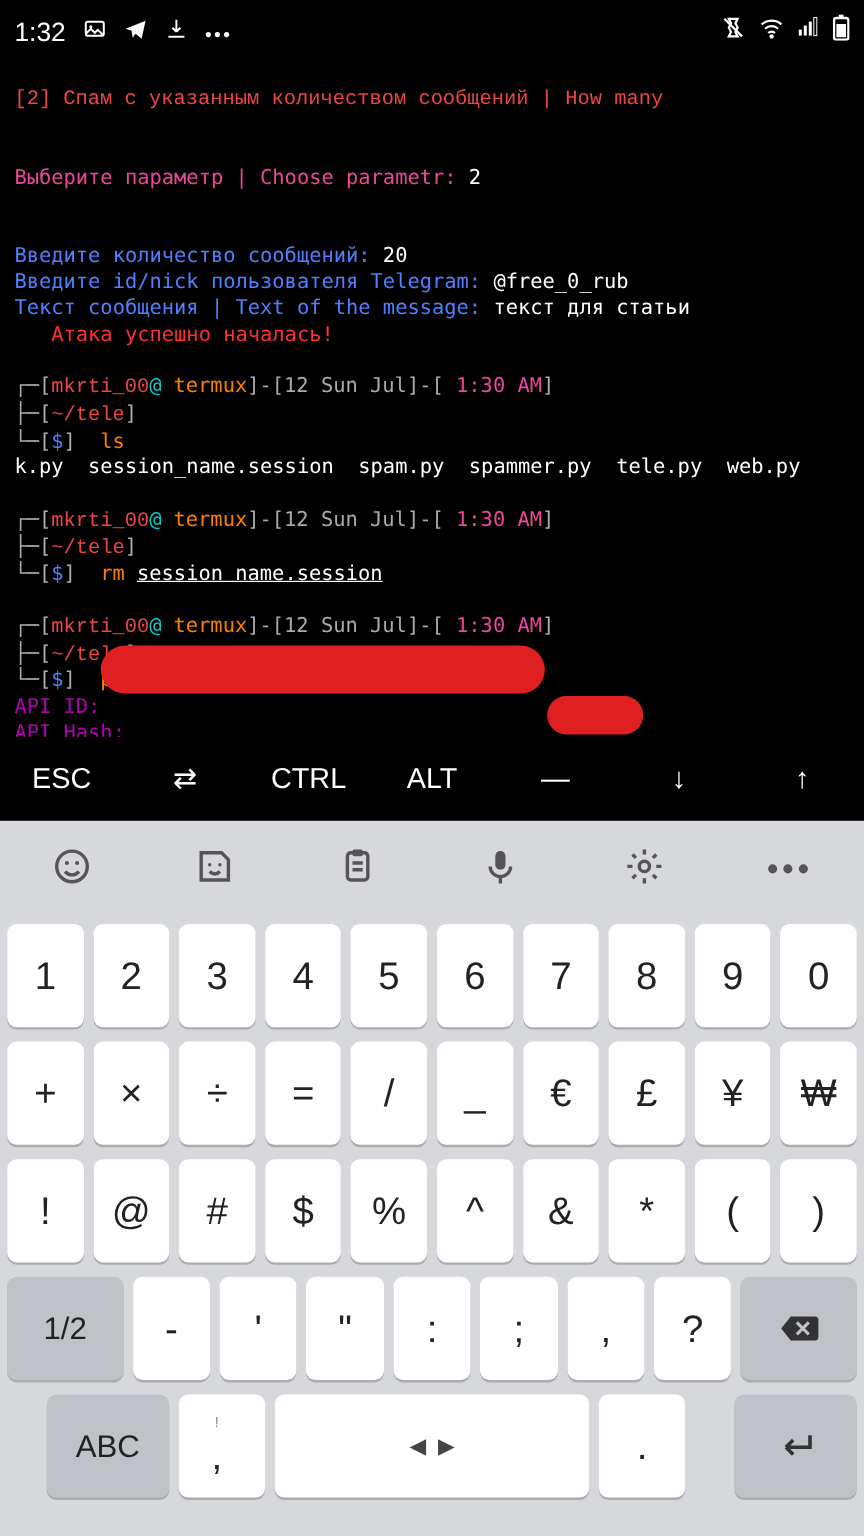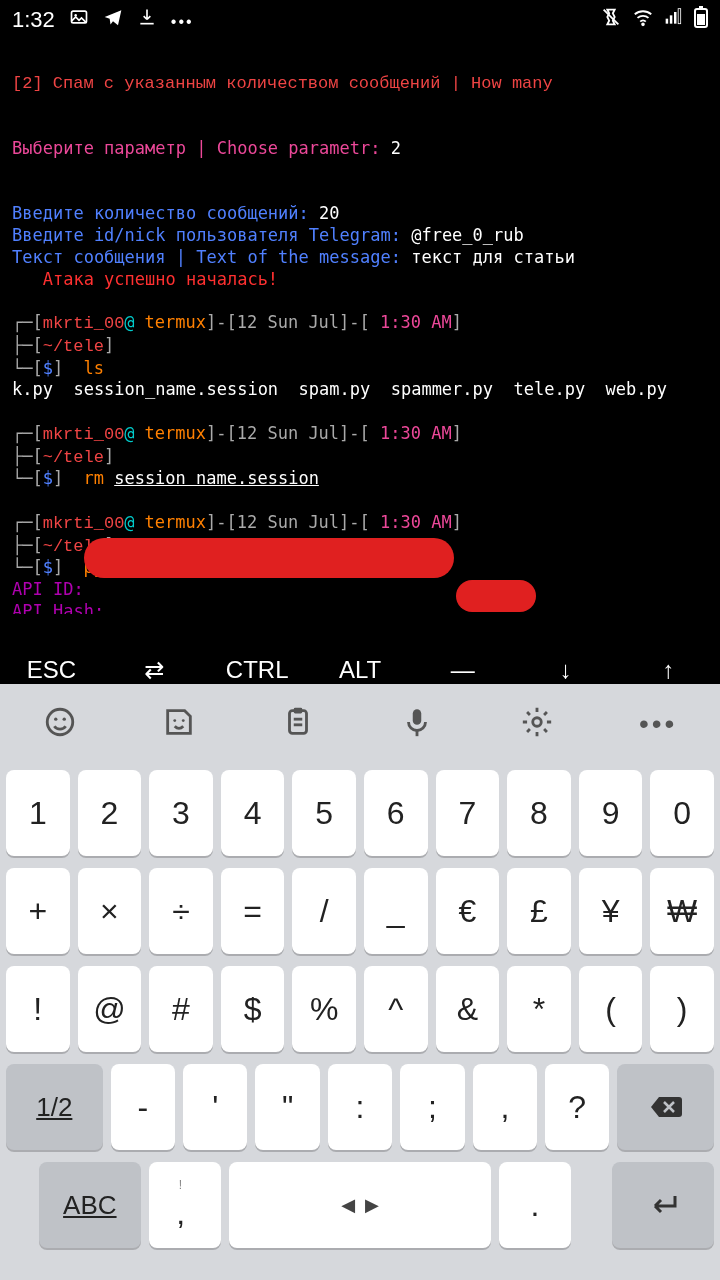--- a/index.html
+++ b/index.html
@@ -1,20 +1,20 @@
 <!DOCTYPE html>
 <html><head>
 <meta charset="utf-8">
 <style>
   * { margin: 0; padding: 0; box-sizing: border-box; }
   html, body { width: 720px; height: 1280px; overflow: hidden; font-family: monospace; }
   body { background: #000; display: flex; flex-direction: column; }
 
   
-  .status-bar { height: 40px; background: #000; color: #fff; display: flex; align-items: center; padding: 0 12px; font-family: sans-serif; font-size: 22px; }
+  .status-bar { height: 40px; background: #000; color: #fff; display: flex; align-items: flex-end; padding: 0 12px; font-family: sans-serif; font-size: 22px; }
   .status-left { display: flex; align-items: center; gap: 14px; }
   .status-right { margin-left: auto; display: flex; align-items: center; gap: 10px; }
   .dots::after { content: "•••"; letter-spacing: 2px; font-size: 16px; }
 
   
   .terminal { flex: 1; background: #000; color: #ccc; padding: 10px 4px 8px 12px; font-size: 17px; line-height: 1.28; white-space: pre; overflow: hidden; position: relative; font-family: "Menlo","Consolas",monospace; }
   .c-green { color: #ef4444; font-family: Liberation Mono, monospace; }
   .c-yellow { color: #ec4899; }
   .c-blue { color: #5080ff; }
   .c-orange { color: #ff8000; padding-left: 10px; }
@@ -24,31 +24,31 @@
   .c-cyan  { color: #00cccc; }
   .c-gray { color: #aaa; }
   .u { text-decoration: underline; }
 
   
   .redact { position: absolute; background:#e02020; border-radius: 20px; }
   .redact1 { top: 498px; left: 84px; width: 370px; height: 40px; }
   .redact2 { top: 540px; left: 456px; width: 80px; height: 32px; }
 
   
-  .extra-keys { background:#000; height: 70px; display:flex; align-items:flex-end; justify-content: space-around; color:#fff; font-family:sans-serif; font-size: 24px; font-weight:500; border-top:1px solid #000; }
+  .extra-keys { background:#000; height: 70px; display:flex; align-items:center; justify-content: space-around; color:#fff; font-family:sans-serif; font-size: 24px; font-weight:500; border-top:1px solid #000; }
   .extra-keys .ek { flex:1; text-align:center; }
 
   
   .keyboard { background:#d6d8dc; height: 596px; display:flex; flex-direction:column; font-family: sans-serif; }
   .kb-toolbar { height: 80px; display:flex; align-items:center; justify-content: space-around; color:#555; }
   .kb-toolbar svg { width:34px; height:34px; fill:#555; }
   .kb-rows { flex:1; display:flex; flex-direction:column; gap:12px; padding:6px 6px 10px 6px; }
   .kb-row { display:flex; gap:8px; }
   .key { background:#fff; border-radius:8px; box-shadow: 0 2px 0 rgba(0,0,0,0.2); display:flex; align-items:center; justify-content:center; color:#222; font-size:32px; height:86px; }
-  .key.dark { background:#bfc2c7;text-decoration:underline; }
+  .key.dark { background:#bfc2c7; }
   .key.small { font-size:26px; }
   .kb-row.r1 .key { flex:1; }
   .kb-row.r2 .key { flex:1; }
   .kb-row.r3 .key { flex:1; }
   .kb-row.r4 .key { flex:1; }
   .kb-row.r4 .key.wide { flex:1.5; }
   .kb-row.r5 .key { flex:1; }
   .kb-row.r5 .space { flex:3.6; font-size:24px; color:#444; gap:10px; }
   .kb-row.r5 .key.wide { flex:1.4;margin-left:33px; }
   .tri { font-size:18px; }

